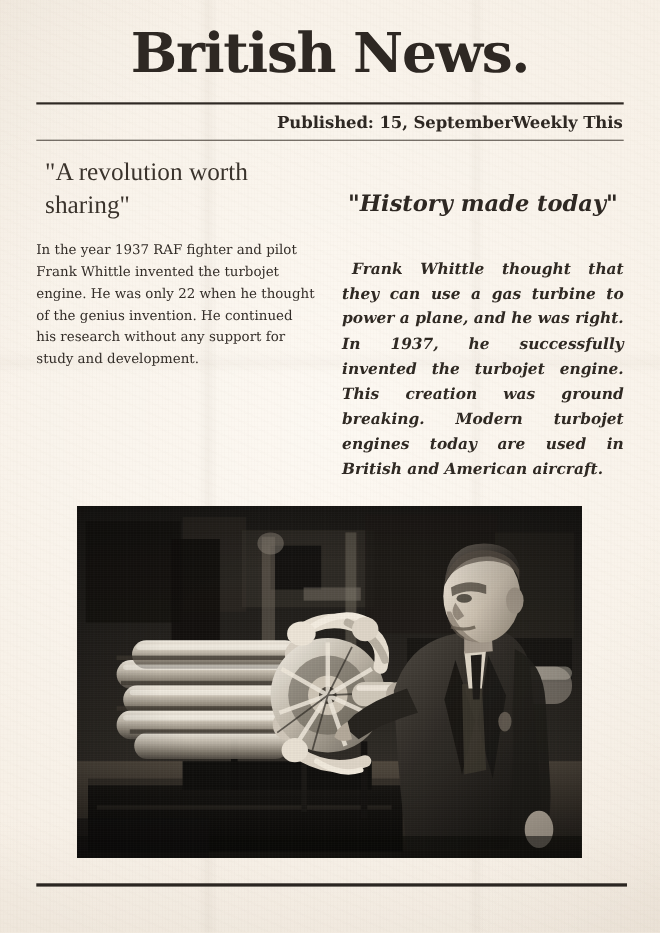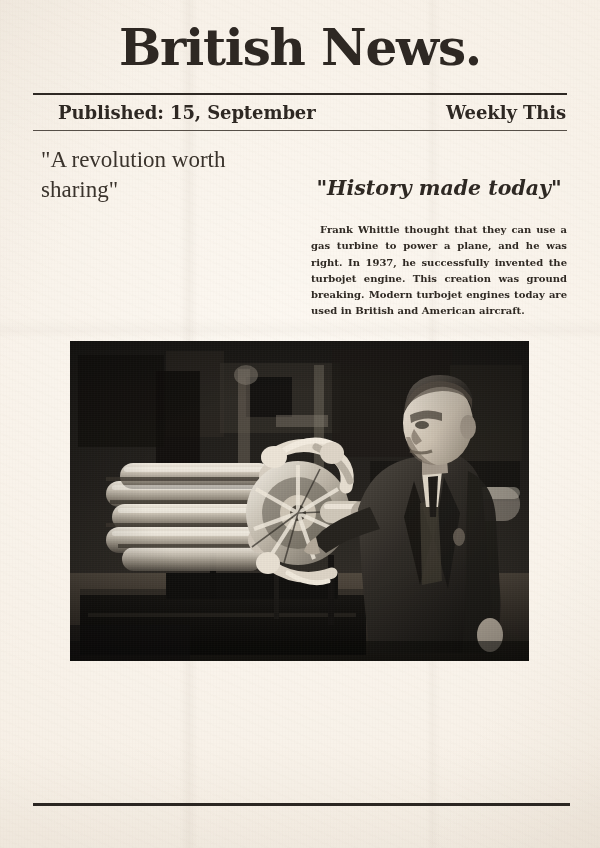--- a/index.html
+++ b/index.html
@@ -71,29 +71,28 @@
     margin-top: 18px;
   }
   .rule-thin {
     height: 1px;
     background: #3a322b;
     opacity: 0.85;
   }
 
   .meta-bar {
     display: flex;
-    justify-content: space-between;
+    justify-content: flex-end;
     align-items: baseline;
     padding: 7px 1px 7px 1px;
     font-family: "DejaVu Serif", "Liberation Serif", serif;
     font-weight: 700;
-    font-size: 18px;
+    font-size: 15px;
     letter-spacing: -0.1px;
     color: #2e2823;
-    margin-left: 24px;
   }
 
   
   .headline {
     margin-top: 21px;
     font-family: "DejaVu Serif", "Liberation Serif", serif;
     font-weight: 700;
     font-size: 40px;
     line-height: 1.05;
     letter-spacing: 1.5px;
@@ -133,24 +132,25 @@
     font-weight: 700;
     font-style: italic;
     font-size: 20.5px;
     line-height: 1.3;
     text-align: center;
     color: #2e2823;
     margin-top: 30px;
   }
 
   .body-right {
-    margin-top: 21px;
+    margin-top: 36px;
     font-family: "DejaVu Serif", "Liberation Serif", serif;
     font-weight: 700;
-    font-size: 10px;
+    font-style: italic;
+    font-size: 14px;
     line-height: 1.62;
     color: #2f2923;
     text-align: justify;
     text-indent: 9px;
   }
 
   
   .photo-wrap {
     margin: 22px 0 0 37px;
     width: 459px;
@@ -210,20 +210,21 @@
       <span>Weekly This</span>
     </div>
 
     <div class="rule-thin"></div>
 
 
     <div class="cols">
 
       <div class="col-left">
         <div class="deck-left">"A revolution worth sharing"</div>
+        <div class="body-left">In the year 1937  RAF fighter and pilot Frank Whittle invented the turbojet engine. He was only 22 when he thought of the genius invention. He continued his research without any support for study and development.</div>
       </div>
 
       <div class="col-right">
         <div class="deck-right">"History made today"</div>
         <div class="body-right">Frank Whittle thought that they can use a gas turbine to power a plane, and he was right. In 1937, he successfully invented the turbojet engine. This creation was ground breaking. Modern turbojet engines today are used in British and American aircraft.</div>
       </div>
 
     </div>
 
     <div class="photo-wrap">

